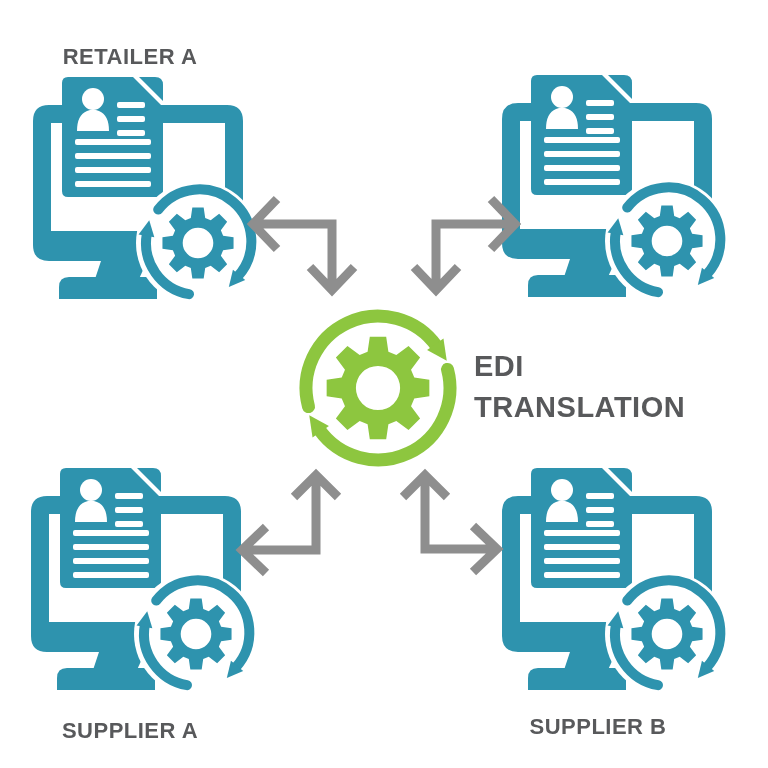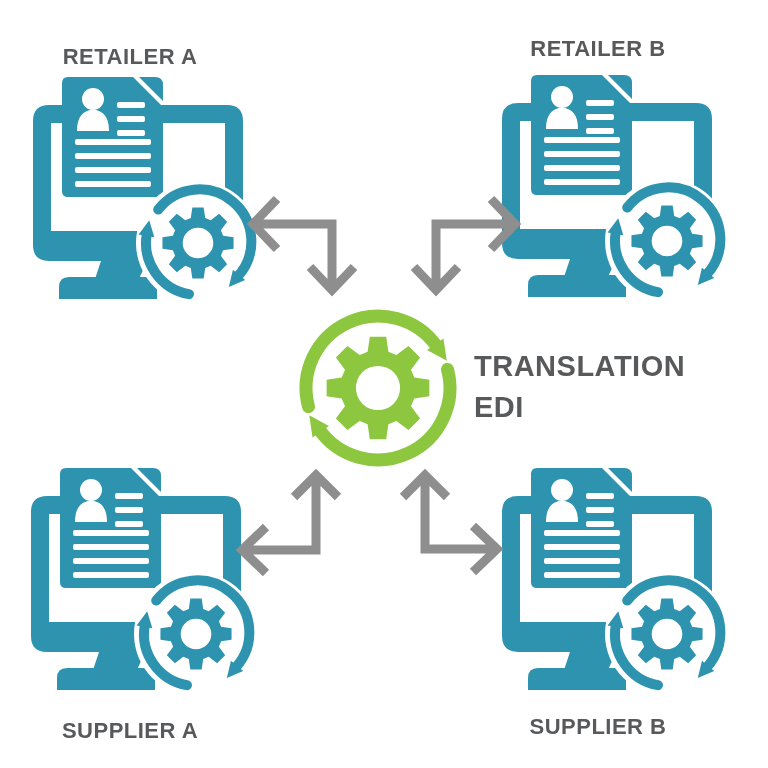--- a/index.html
+++ b/index.html
@@ -73,21 +73,20 @@
         </g>
       </symbol>
     </defs>
   </svg>
 
   <div class="node-label" id="lbl-retailer-a">RETAILER A</div>
   <svg class="ws-icon" id="pos-retailer-a" viewBox="0 0 245 235">
       <use href="#ws"></use>
     </svg>
 
-  <div class="node-label" id="lbl-retailer-b">RETAILER B</div>
   <svg class="ws-icon" id="pos-retailer-b" viewBox="0 0 245 235">
       <use href="#ws"></use>
     </svg>
 
   <div class="node-label" id="lbl-supplier-a">SUPPLIER A</div>
   <svg class="ws-icon" id="pos-supplier-a" viewBox="0 0 245 235">
       <use href="#ws"></use>
     </svg>
 
   <div class="node-label" id="lbl-supplier-b">SUPPLIER B</div>
@@ -102,22 +101,22 @@
         <path d="M69.5 -18.6 A72 72 0 0 1 -59 41.3"></path>
       </g>
       <path fill="currentColor" transform="translate(59,-41.3) rotate(55)" d="M-3 -10 L17 0 L-3 10 Z"></path>
       <path fill="currentColor" transform="translate(-59,41.3) rotate(-125)" d="M-3 -10 L17 0 L-3 10 Z"></path>
       <path fill="currentColor" fill-rule="evenodd" transform="scale(1.3)" d="M27.9 -8 L39.5 -6.3 L39.5 6.3 L27.9 8 L25.4 14.1 L32.4 23.5 L23.5 32.4 L14.1 25.4 L8 27.9 L6.3 39.5 L-6.3 39.5 L-8 27.9 L-14.1 25.4 L-23.5 32.4 L-32.4 23.5 L-25.4 14.1 L-27.9 8 L-39.5 6.3 L-39.5 -6.3 L-27.9 -8 L-25.4 -14.1 L-32.4 -23.5 L-23.5 -32.4 L-14.1 -25.4 L-8 -27.9 L-6.3 -39.5 L6.3 -39.5 L8 -27.9 L14.1 -25.4 L23.5 -32.4 L32.4 -23.5 L25.4 -14.1 Z
            M17 0 A17 17 0 1 0 -17 0 A17 17 0 1 0 17 0 Z"></path>
     </g>
   </svg>
 
   <div id="center-label">
+    <div>EDI</div>
     <div>TRANSLATION</div>
-    <div>EDI</div>
   </div>
 
   <svg id="arrows" width="768" height="768" viewBox="0 0 768 768">
     <path d="M277 199 L253 224 L277 249 M256 224 H332 V288 M310 267 L332 290 L354 267"></path>
     <path d="M491 199 L515 224 L491 249 M512 224 H436 V288 M414 267 L436 290 L458 267"></path>
     <path d="M294 497 L316 475 L338 497 M316 479 V550 H244 M266 527 L242 550 L266 573"></path>
     <path d="M403 497 L425 475 L447 497 M425 479 V549 H495 M473 526 L497 549 L473 572"></path>
   </svg>
 
 </div>

